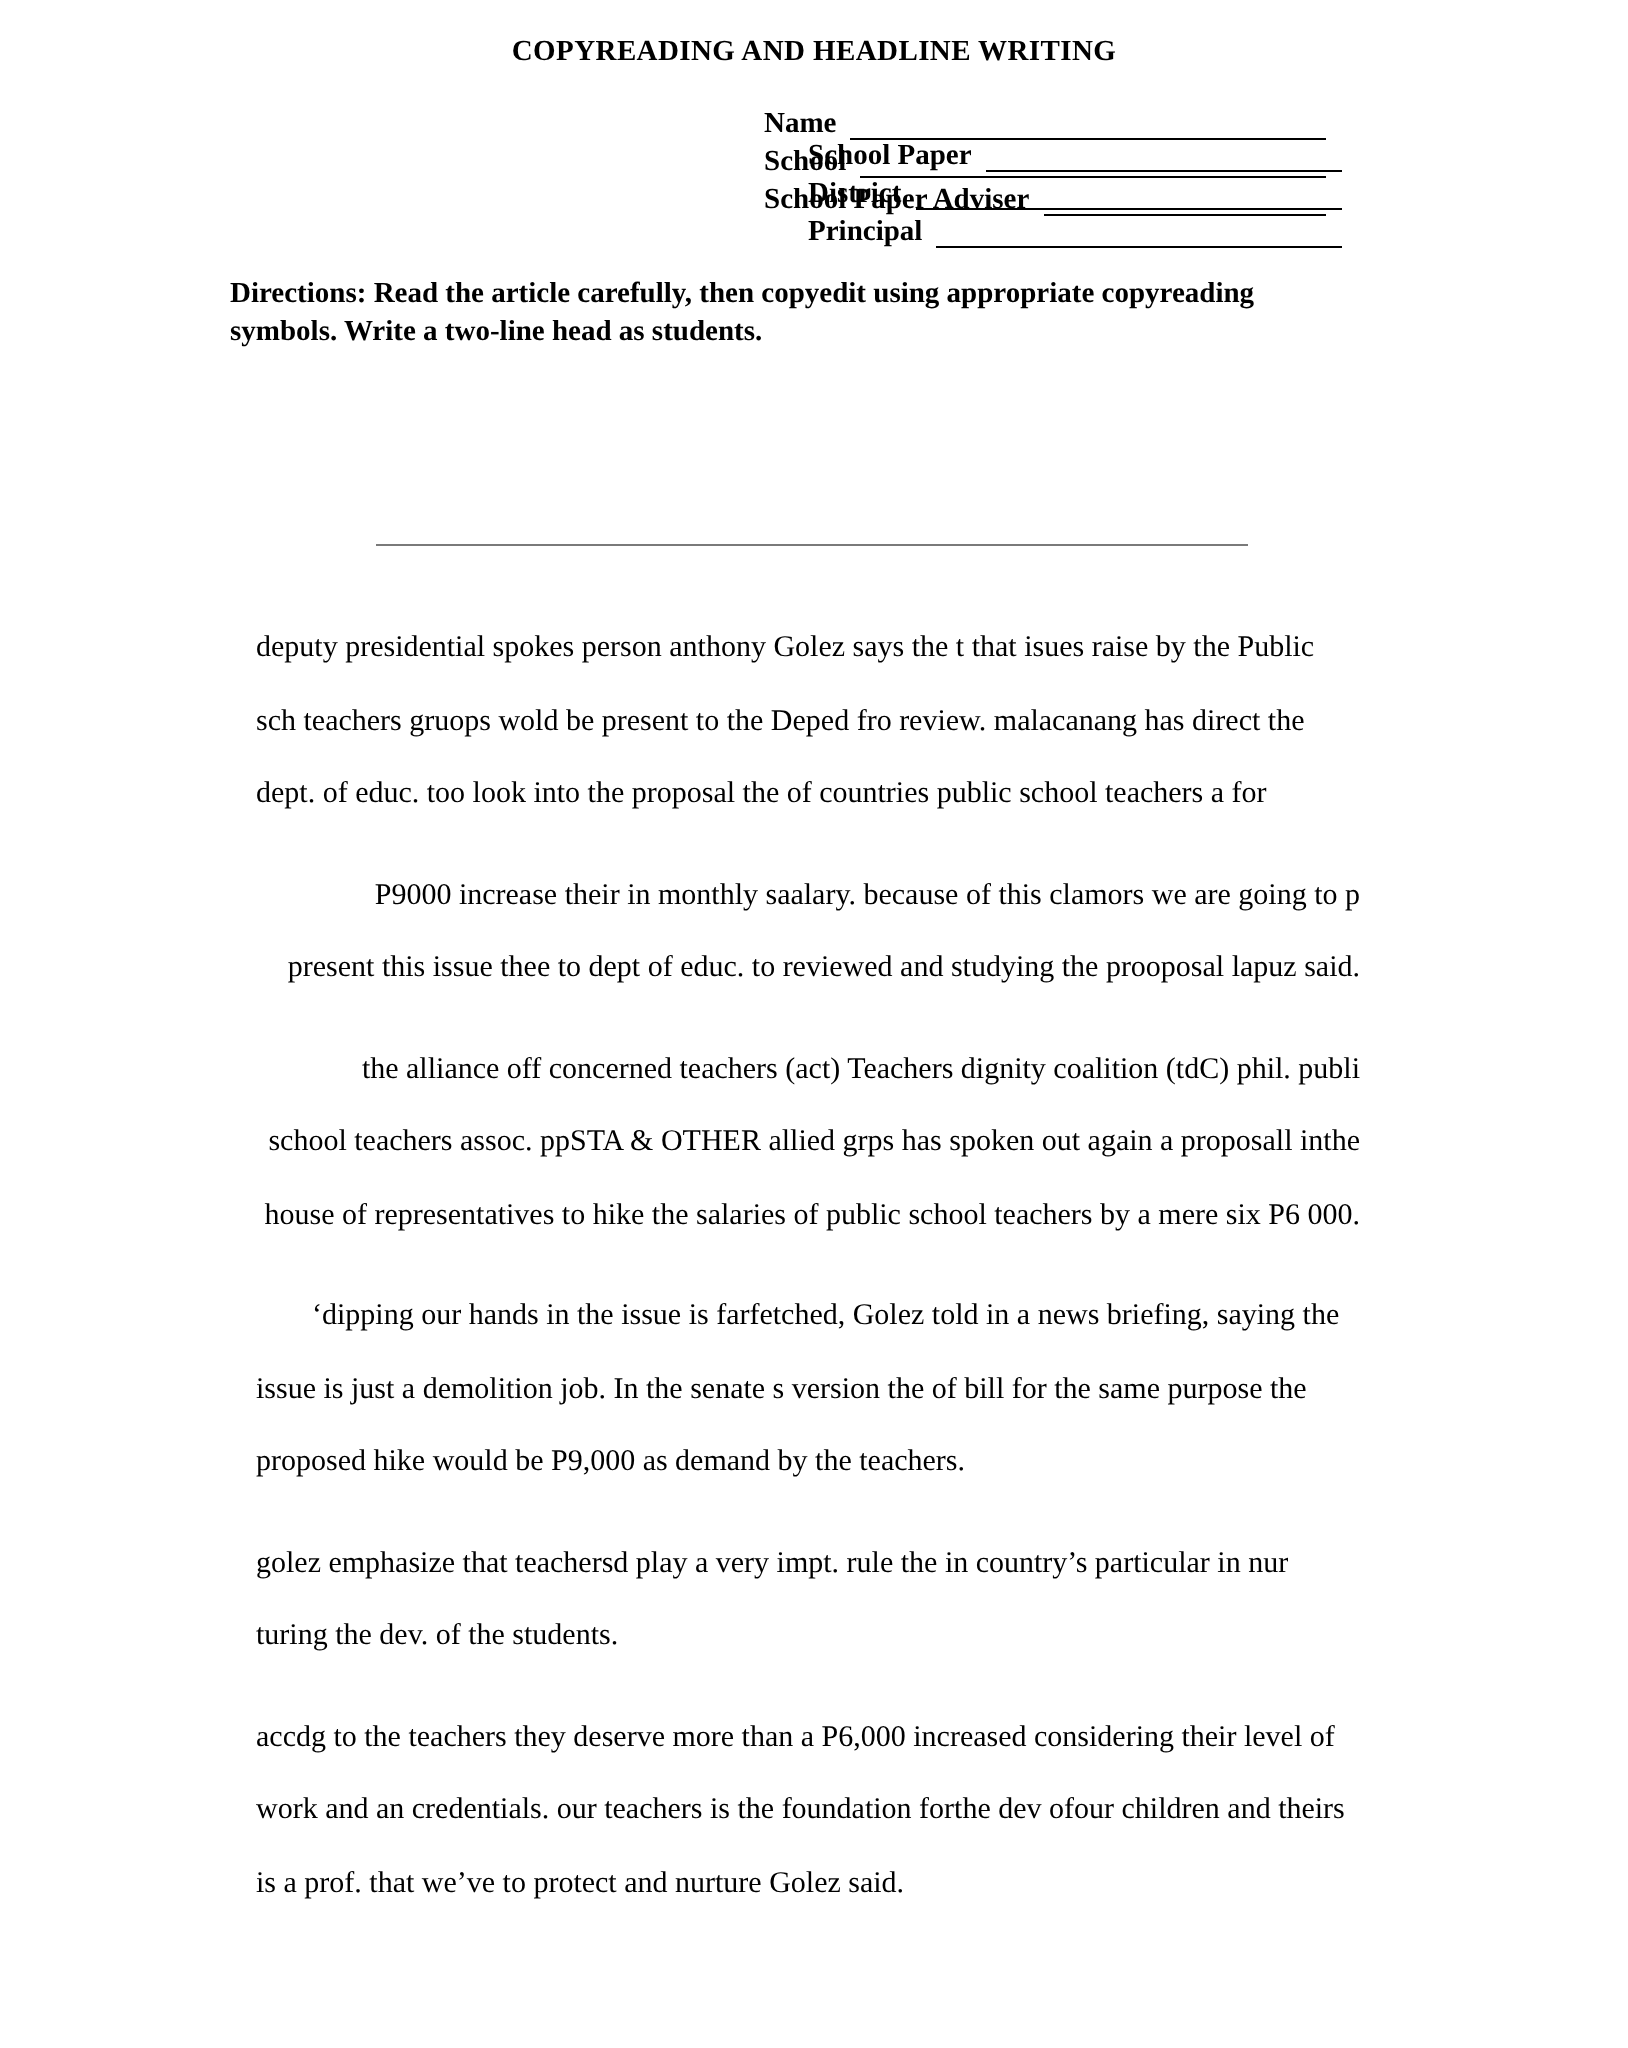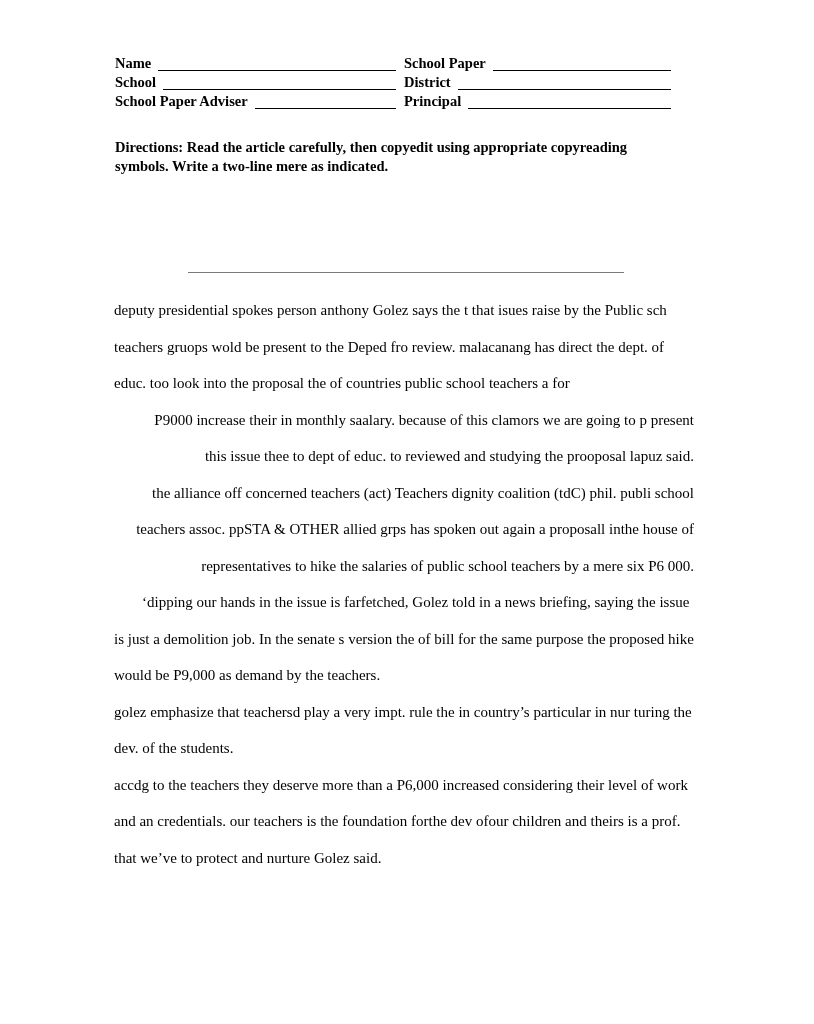--- a/index.html
+++ b/index.html
@@ -40,20 +40,21 @@
     position: absolute;
     left: 115px;
     top: 54px;
     width: 556px;
   }
   .form-row {
     display: flex;
     align-items: flex-end;
     height: 17px;
     margin-bottom: 2px;
+    flex-direction: column;
   }
   .form-col {
     display: flex;
     align-items: flex-end;
     height: 17px;
   }
   .form-col.left { width: 289px; }
   .form-col.right { width: 267px; }
   .form-label {
     font-weight: bold;
@@ -94,33 +95,34 @@
 
   
   .article {
     position: absolute;
     left: 114px;
     top: 292px;
     width: 580px;
     font-size: 15px;
   }
   .para {
-    margin: 0;
+    margin: 14px;
     line-height: 36.5px;
   }
   .para.indent { text-indent: 38px; text-align: right; }
   .para.indent-sm { text-indent: 28px; }
   .para.tight { line-height: 36.5px; }
   .para + .para { margin-top: 0; }
 </style>
 </head>
 <body>
 
 <div class="page">
 
+  <div class="doc-title">COPYREADING AND HEADLINE WRITING</div>
 
   <div class="form-block">
 
     <div class="form-row">
       <div class="form-col left">
         <span class="form-label">Name</span>
         <span class="form-line"></span>
       </div>
       <div class="form-col right">
         <span class="form-label">School Paper</span>
@@ -147,21 +149,21 @@
       <div class="form-col right">
         <span class="form-label">Principal</span>
         <span class="form-line"></span>
       </div>
     </div>
 
   </div>
 
   <div class="directions">
     <span class="dline">Directions:  Read the article carefully, then copyedit using appropriate copyreading</span>
-    <span class="dline">symbols.  Write a two-line mere as indicated.</span>
+    <span class="dline">symbols.  Write a two-line head as students.</span>
   </div>
 
   <div class="headline-rule"></div>
 
   <div class="article">
     <p class="para">deputy presidential spokes  person anthony Golez says the t that isues  raise by the Public sch teachers gruops wold be present  to the Deped  fro review. malacanang has direct  the dept. of  educ. too look into the proposal the of countries public school teachers a for</p>
     <p class="para indent">P9000  increase their in monthly saalary.  because of  this clamors we are going to p present this issue thee to dept of educ. to reviewed and studying  the prooposal lapuz said.</p>
     <p class="para indent">the alliance off concerned teachers (act)  Teachers dignity coalition (tdC) phil. publi school teachers assoc.  ppSTA  &amp;  OTHER allied grps  has spoken out again  a proposall inthe house of representatives to hike the salaries  of public school teachers by a mere six P6 000.</p>
     <p class="para indent-sm">‘dipping our hands in the issue is farfetched, Golez told in a news briefing, saying the issue is just a demolition job.  In the senate s version  the of  bill for the same purpose the proposed hike would be  P9,000 as demand  by  the  teachers.</p>
     <p class="para tight">golez emphasize  that teachersd play a very impt. rule  the in country’s particular   in nur turing  the dev. of the students.</p>

